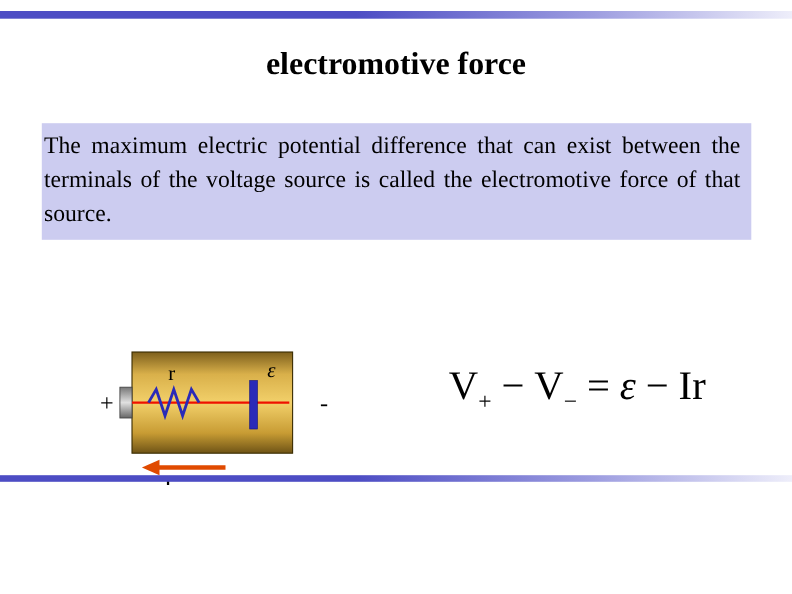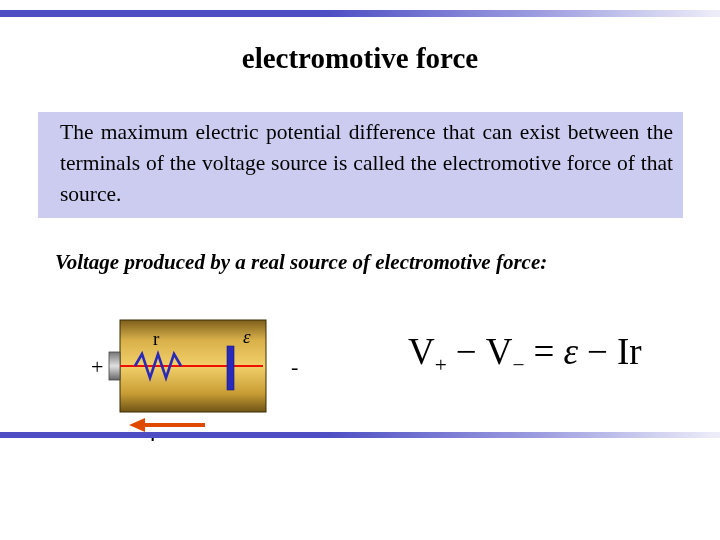--- a/index.html
+++ b/index.html
@@ -40,21 +40,21 @@
   .def-box {
     position: absolute;
     left: 38px;
     top: 112px;
     width: 645px;
     background: var(--box-bg, #ccccf0);
     box-sizing: border-box;
   }
   .def-box p {
     margin: 0;
-    padding: 5px 10px 8px 22px;
+    padding: 5px 10px 8px 2px;
     font-size: 21.5px;
     line-height: 31px;
     text-align: justify;
   }
   .subtitle {
     position: absolute;
     left: 55px;
     top: 250px;
     margin: 0;
     font-size: 21px;
@@ -92,21 +92,20 @@
 <div class="slide">
 
   <div class="bar top"></div>
 
   <h1 class="title">electromotive force</h1>
 
   <div class="def-box">
     <p>The maximum electric potential difference that can exist between the terminals of the voltage source is called the electromotive force of that source.</p>
   </div>
 
-  <p class="subtitle">Voltage produced by a real source of electromotive force:</p>
 
   <svg class="diagram" width="240" height="140" viewBox="0 0 240 140">
     <defs>
       <linearGradient id="gold" x1="0" y1="0" x2="0" y2="1">
         <stop offset="0" stop-color="#7d5f1c"></stop>
         <stop offset="0.22" stop-color="#d9b04a"></stop>
         <stop offset="0.5" stop-color="#f2d06a"></stop>
         <stop offset="0.8" stop-color="#c89c34"></stop>
         <stop offset="1" stop-color="#6f5416"></stop>
       </linearGradient>

